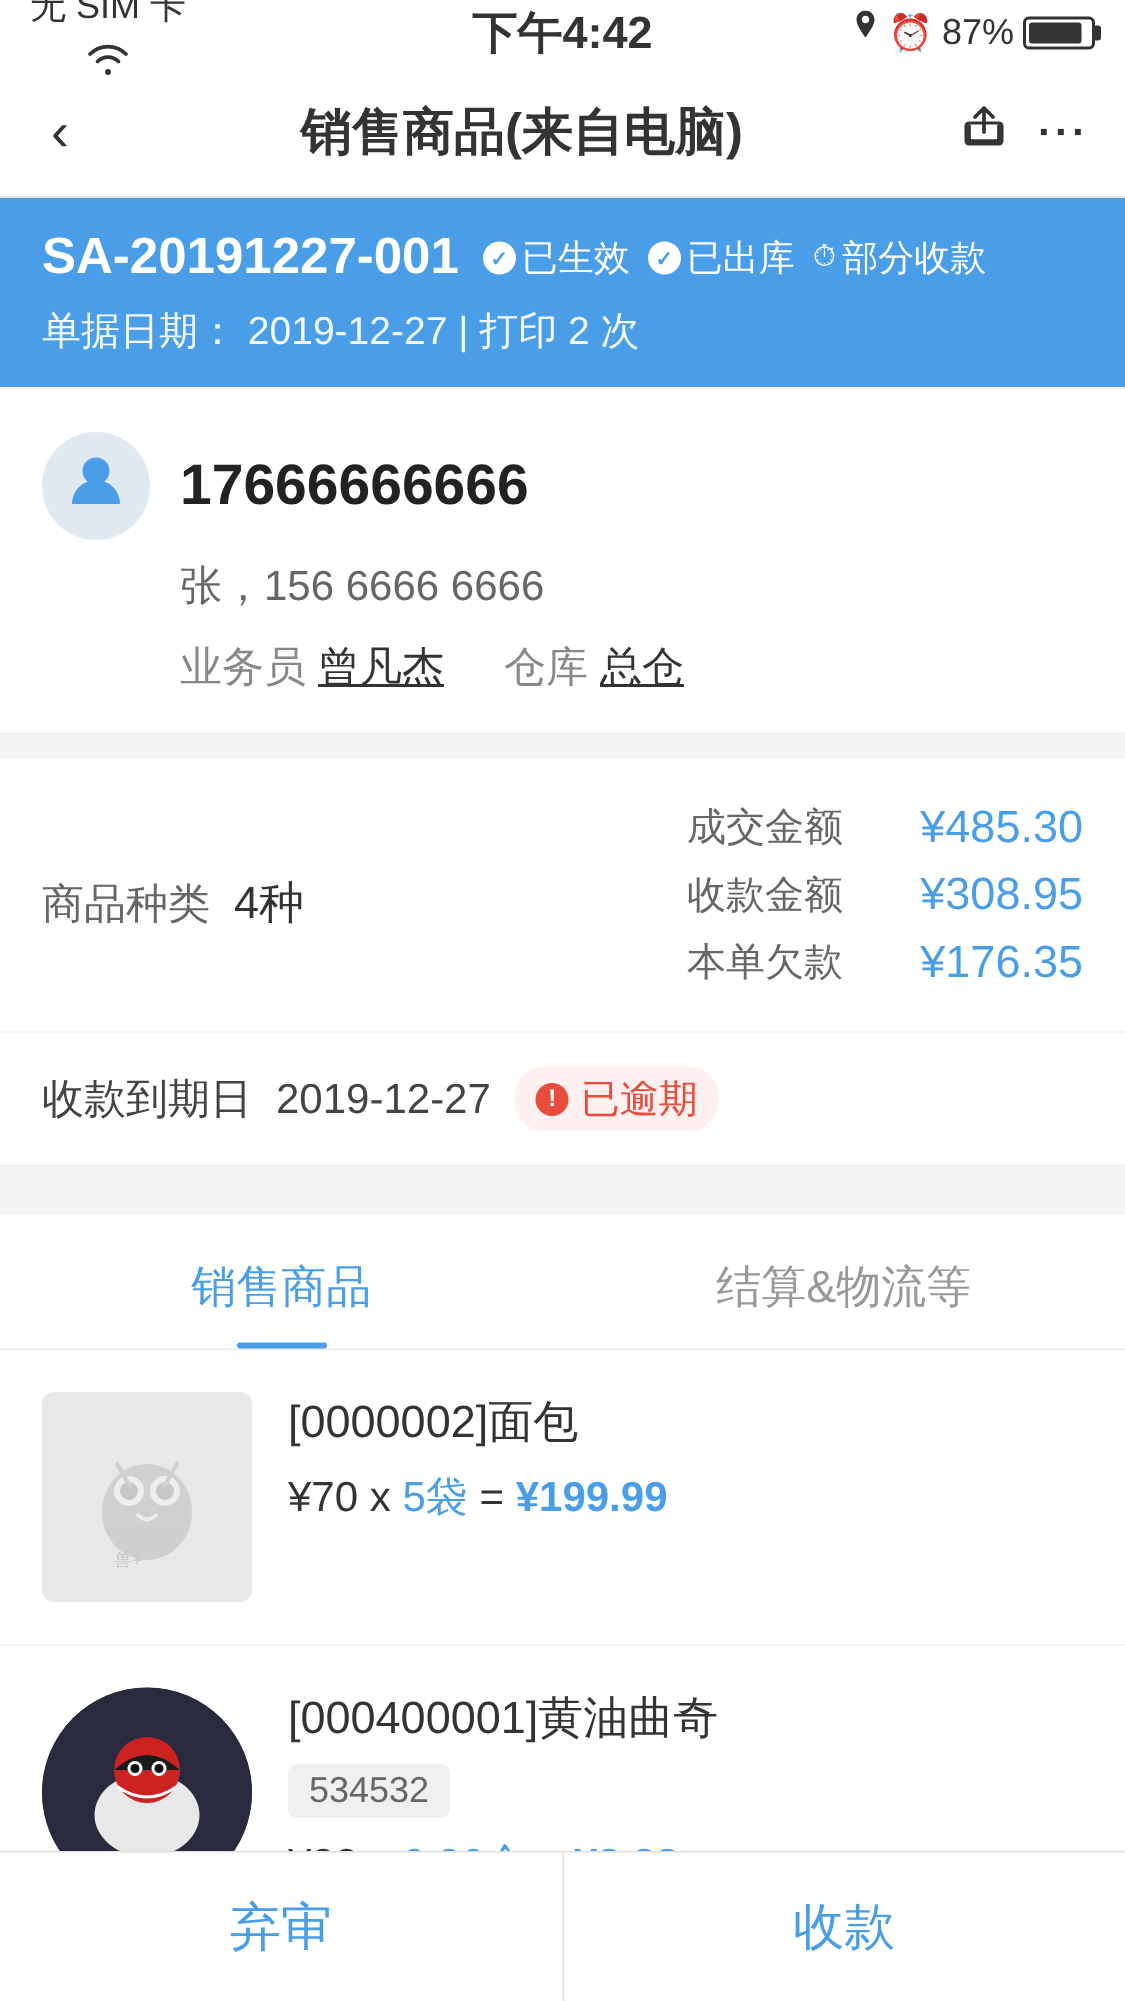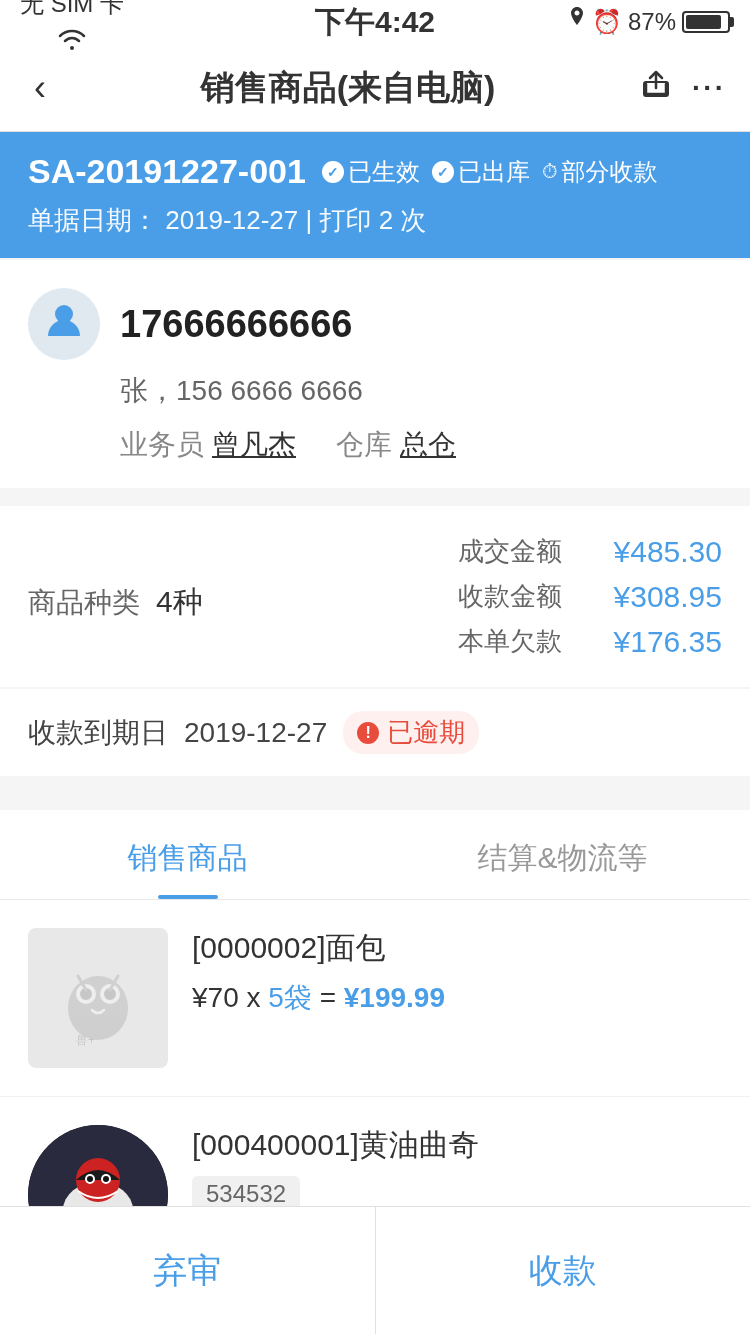--- a/index.html
+++ b/index.html
@@ -398,21 +398,21 @@
       color: #4a9ee8;
       font-weight: 600;
     }
 
     
     .bottom-bar {
       position: fixed;
       bottom: 0;
       left: 0;
       width: 750px;
-      height: 128px;
+      height: 100px;
       background: #fff;
       border-top: 1px solid #e0e0e0;
       display: flex;
     }
     .bottom-btn {
       flex: 1;
       display: flex;
       align-items: center;
       justify-content: center;
       font-size: 34px;

